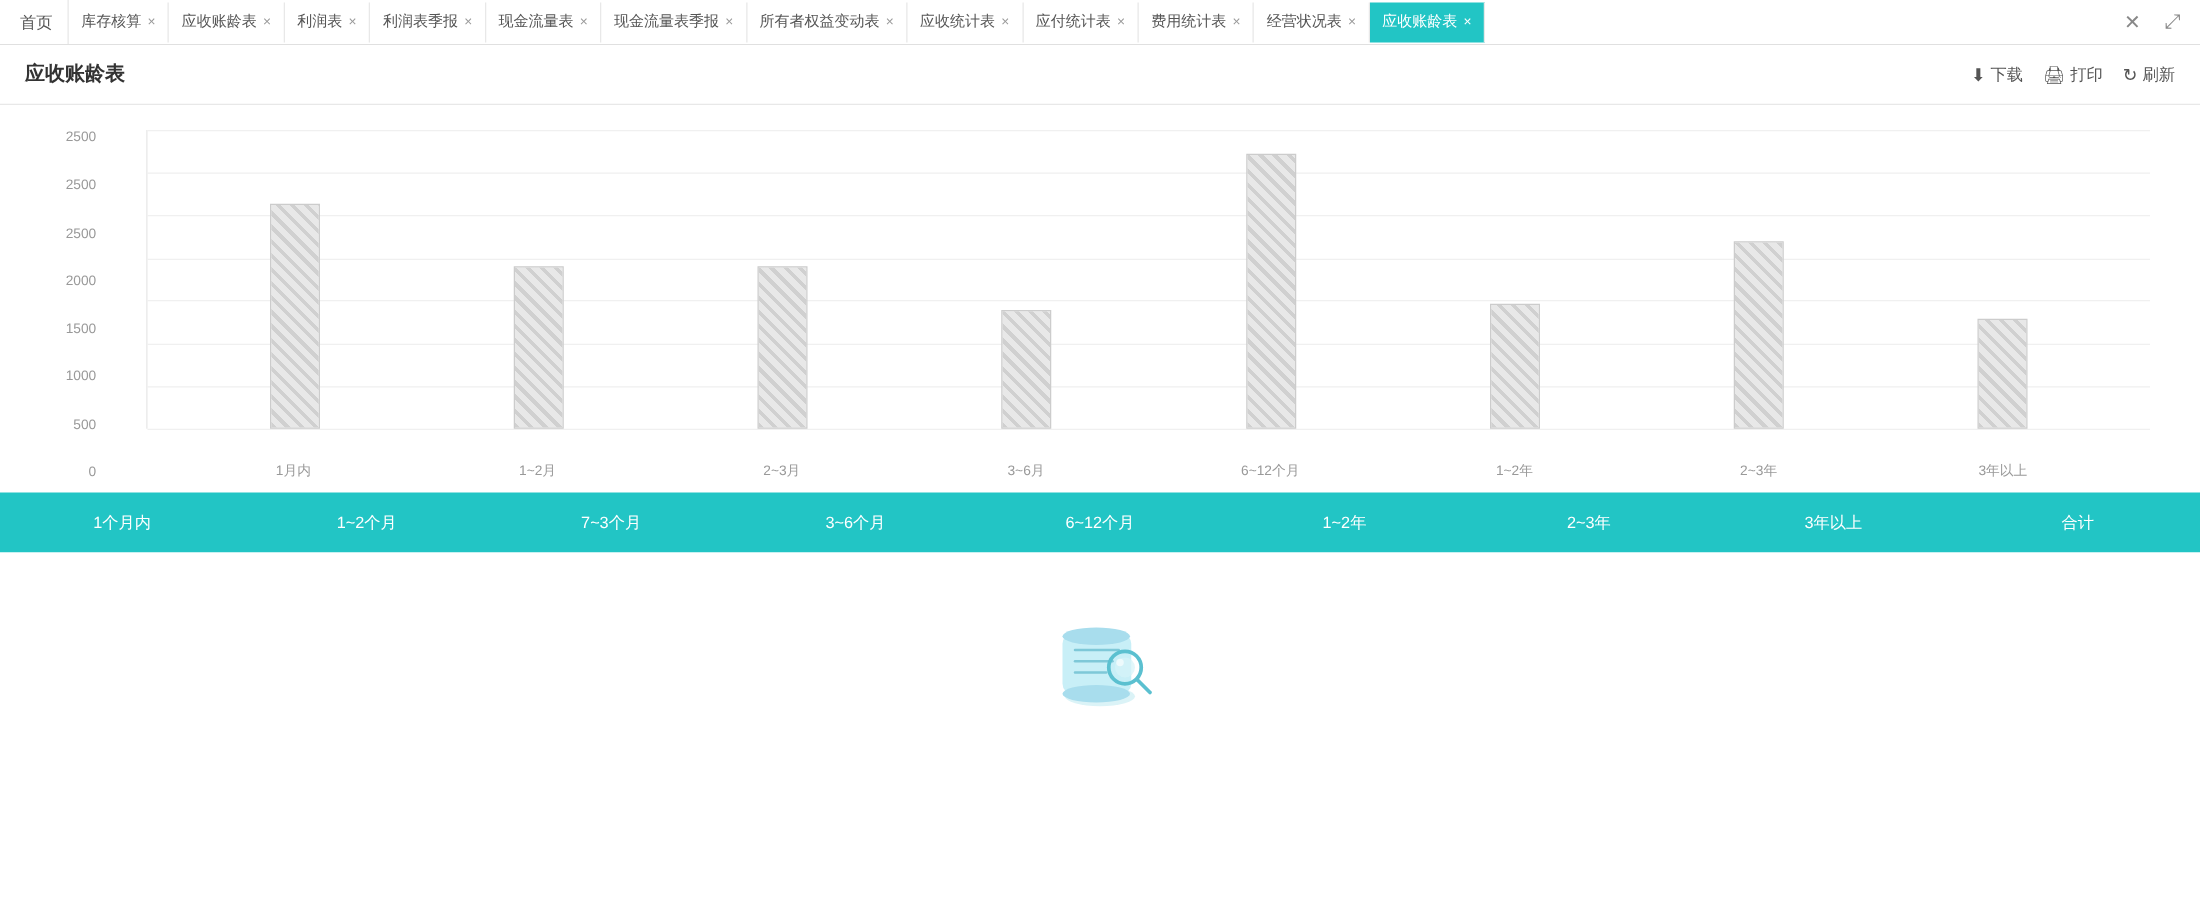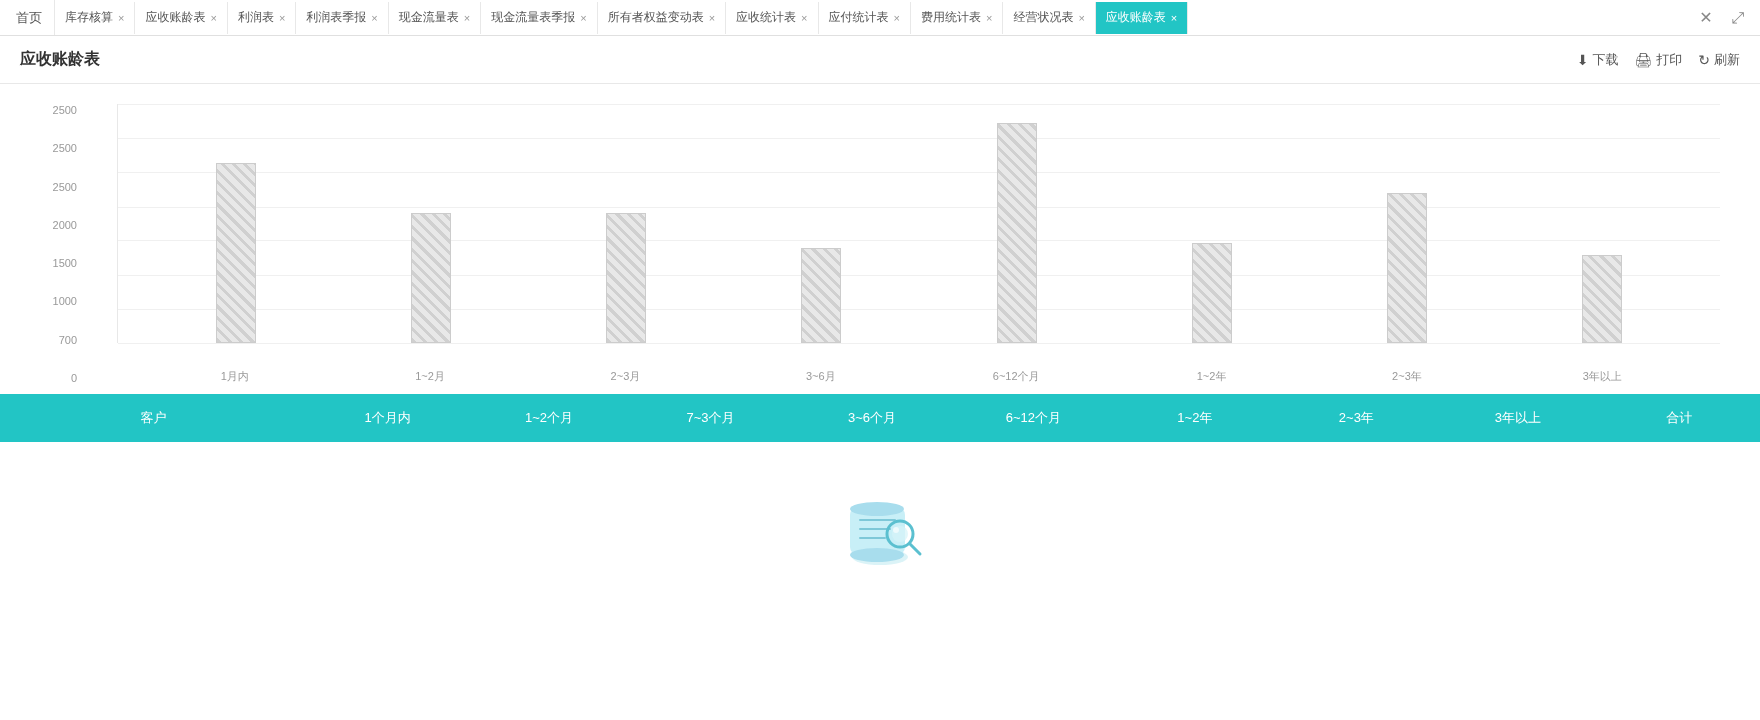--- a/index.html
+++ b/index.html
@@ -316,21 +316,21 @@
   <div class="chart-area">
     <div class="chart-container">
 
       <div class="chart-y-axis">
         <span>2500</span>
         <span>2500</span>
         <span>2500</span>
         <span>2000</span>
         <span>1500</span>
         <span>1000</span>
-        <span>700</span>
+        <span>500</span>
         <span>0</span>
       </div>
 
       <div class="chart-body">
         <div class="chart-grid" id="chart-grid">
 
           <div class="grid-line" style="top: 0%;"></div>
           <div class="grid-line" style="top: 14.3%;"></div>
           <div class="grid-line" style="top: 28.6%;"></div>
           <div class="grid-line" style="top: 42.9%;"></div>
@@ -375,23 +375,20 @@
           <span class="x-label">6~12个月</span>
           <span class="x-label">1~2年</span>
           <span class="x-label">2~3年</span>
           <span class="x-label">3年以上</span>
         </div>
       </div>
     </div>
   </div>
 
   <div class="table-header">
-    <div class="table-header-cell customer">
-      <span>客户</span>
-    </div>
     <div class="table-header-cell">
       <span>1个月内</span>
     </div>
     <div class="table-header-cell">
       <span>1~2个月</span>
     </div>
     <div class="table-header-cell">
       <span>7~3个月</span>
     </div>
     <div class="table-header-cell">

